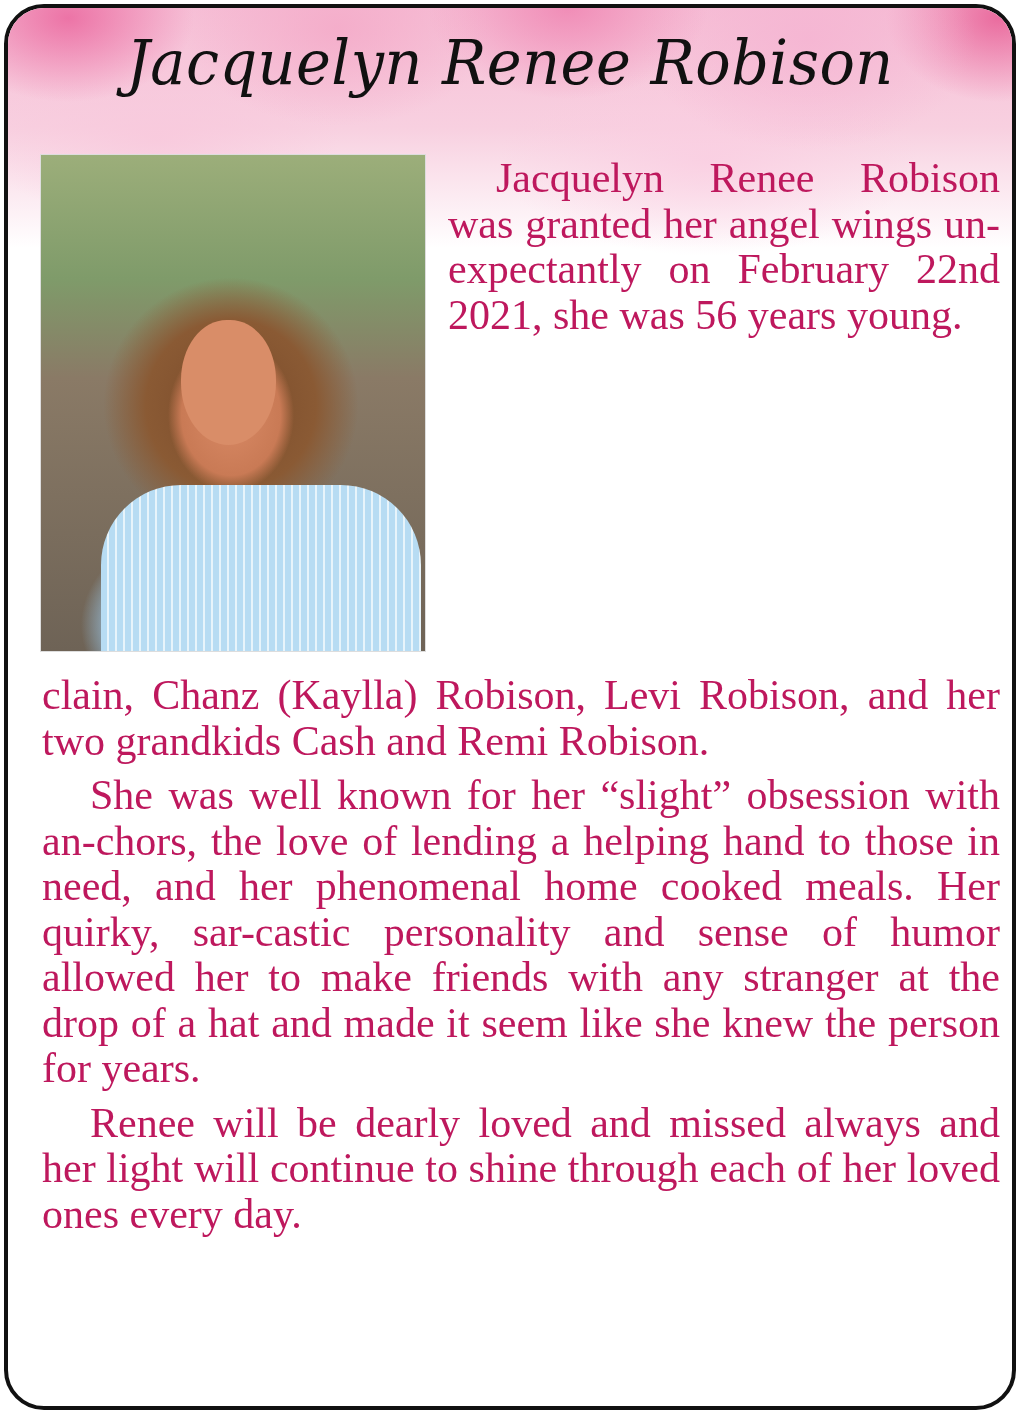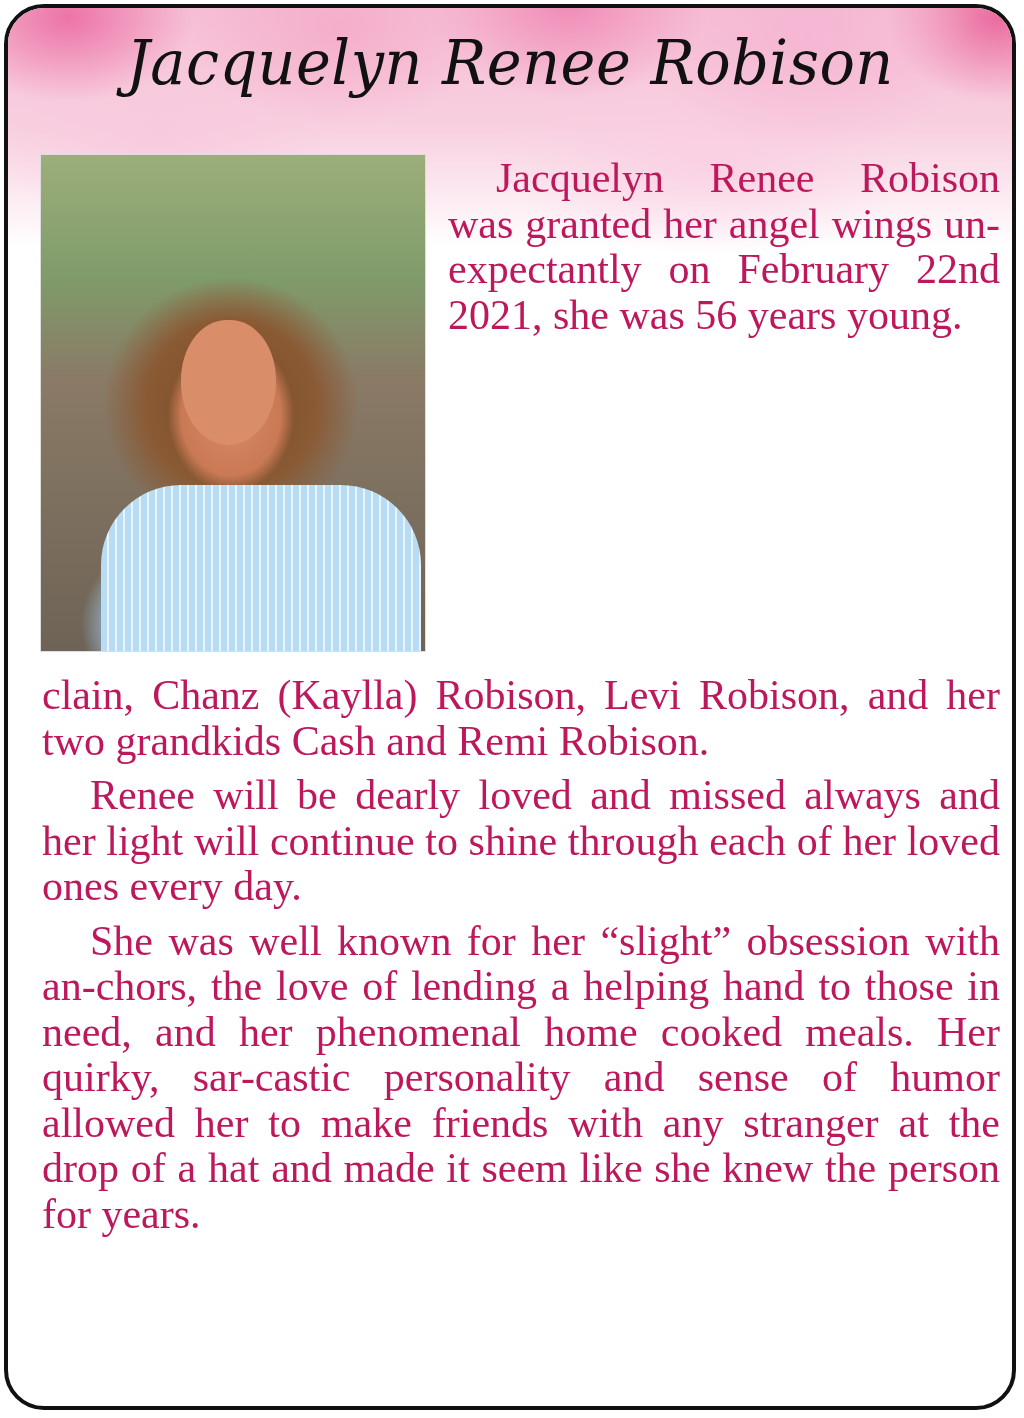--- a/index.html
+++ b/index.html
@@ -71,16 +71,16 @@
     <div class="photo-face"></div>
     <div class="photo-shirt"></div>
   </div>
 
   <div class="text col-right">
     <p>Jacquelyn Renee Robison was granted her angel wings un-expectantly on February 22nd 2021, she was 56 years young.</p>
   </div>
 
   <div class="text col-full">
     <p class="cont">clain, Chanz (Kaylla) Robison, Levi Robison, and her two grandkids Cash and Remi Robison.</p>
+    <p>She was well known for her “slight” obsession with an-chors, the love of lending a helping hand to those in need, and her phenomenal home cooked meals. Her quirky, sar-castic personality and sense of humor allowed her to make friends with any stranger at the drop of a hat and made it seem like she knew the person for years.</p>
     <p>Renee will be dearly loved and missed always and her light will continue to shine through each of her loved ones every day.</p>
-    <p>She was well known for her “slight” obsession with an-chors, the love of lending a helping hand to those in need, and her phenomenal home cooked meals. Her quirky, sar-castic personality and sense of humor allowed her to make friends with any stranger at the drop of a hat and made it seem like she knew the person for years.</p>
   </div>
 </div>
 
 </body></html>

